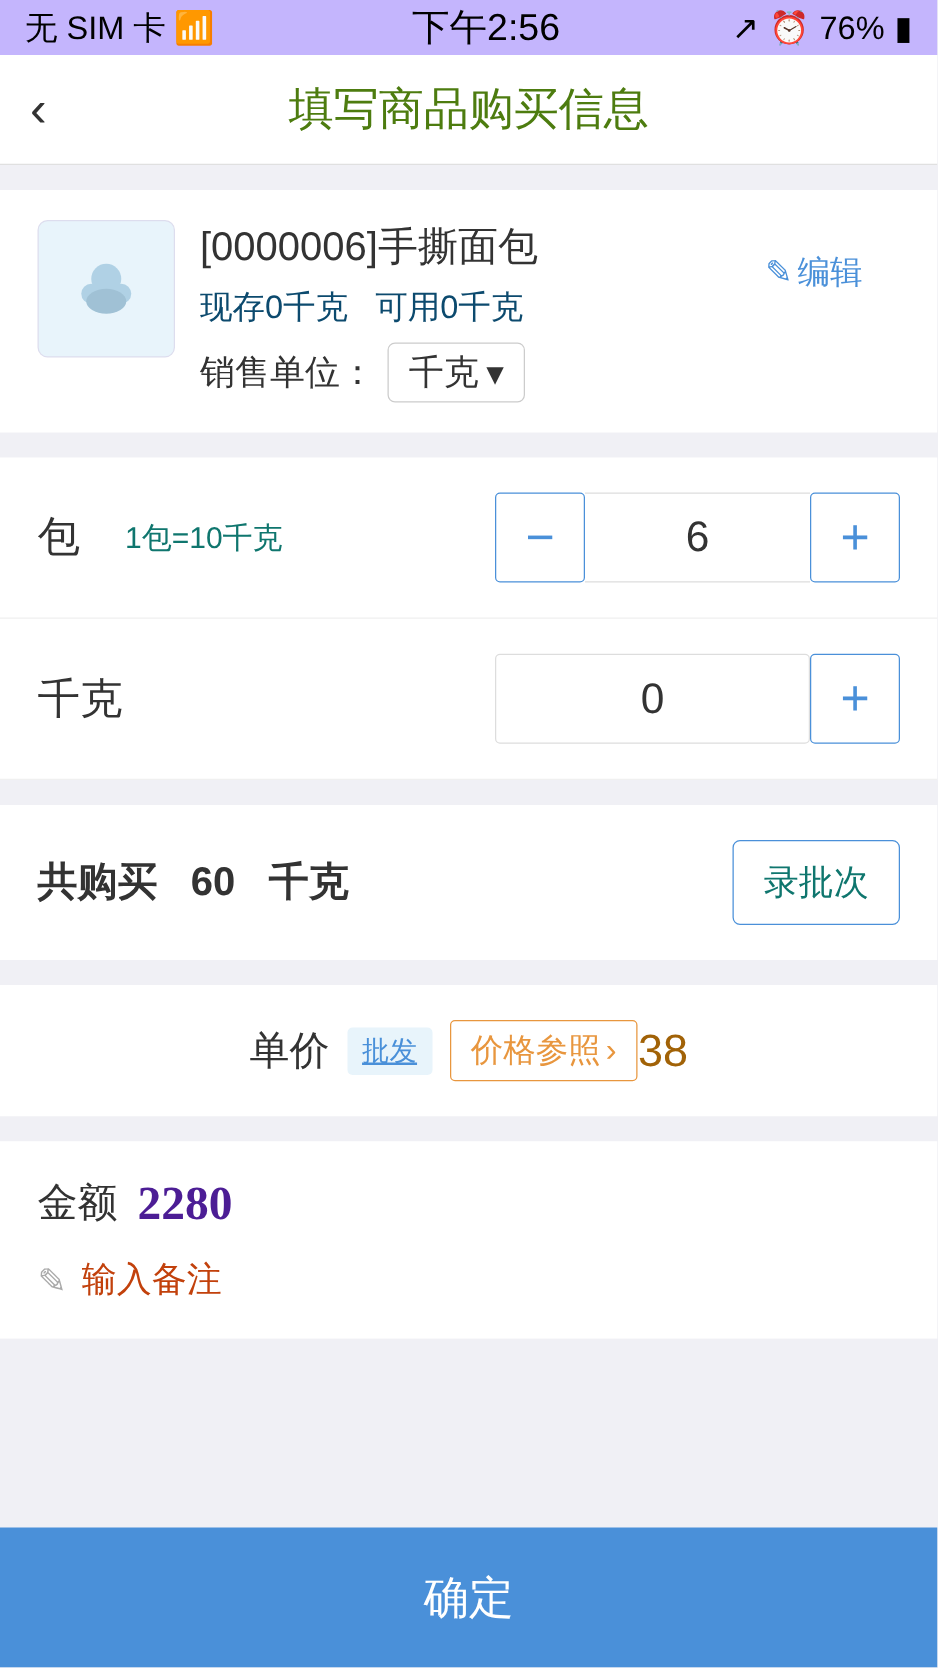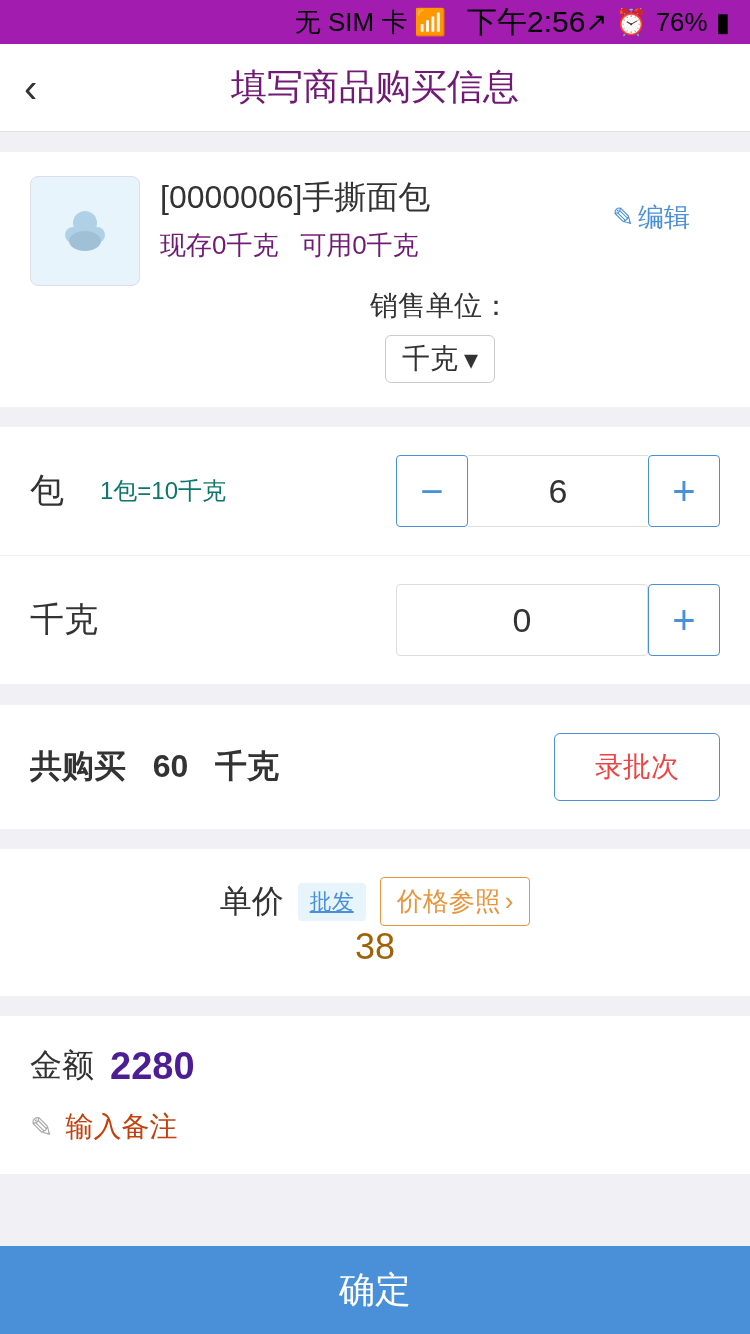--- a/index.html
+++ b/index.html
@@ -9,24 +9,24 @@
       min-height: 1334px;
       font-family: -apple-system, 'PingFang SC', 'Helvetica Neue', Arial, sans-serif;
       background: #f0f0f5;
       display: flex;
       flex-direction: column;
     }
 
     
     .status-bar {
       height: 44px;
-      background: #a21caf;
-      display: flex;
-      align-items: center;
-      justify-content: flex-end;
+      background: #c4b5fd;
+      display: flex;
+      align-items: center;
+      justify-content: space-between;
       padding: 0 20px;
       font-size: 28px;
       color: #000;
     }
     .status-left { font-size: 26px; }
     .status-center { font-size: 30px; font-weight: 500; margin-left: 20px; }
     .status-right { display: flex; align-items: center; gap: 8px; font-size: 26px; }
 
     
     .nav-bar {
@@ -42,21 +42,21 @@
       position: absolute;
       left: 24px;
       font-size: 40px;
       color: #333;
       cursor: pointer;
       line-height: 1;
     }
     .nav-title {
       font-size: 36px;
       font-weight: 500;
-      color: #701a75;
+      color: #4d7c0f;
     }
 
     
     .product-card {
       background: #fff;
       padding: 24px 30px;
       margin-top: 20px;
       display: flex;
       align-items: flex-start;
       gap: 20px;
@@ -74,30 +74,29 @@
     }
     .product-image svg { width: 60px; height: 60px; opacity: 0.5; }
     .product-name {
       font-size: 32px;
       color: #333;
       font-weight: 500;
       margin-bottom: 8px;
     }
     .product-stock {
       font-size: 26px;
-      color: #701a75;
-      margin-bottom: 24px;
+      color: #0c4a6e;
+      margin-bottom: 11px;
     }
     .product-unit-row {
       display: flex;
       align-items: center;
       gap: 10px;
       font-size: 28px;
       color: #333;
-      flex-direction: column;
     }
     .unit-select {
       border: 1px solid #ccc;
       border-radius: 6px;
       padding: 4px 16px;
       font-size: 28px;
       color: #333;
       background: #fff;
       display: flex;
       align-items: center;
@@ -179,39 +178,38 @@
     .total-text {
       font-size: 32px;
       color: #333;
     }
     .total-text span {
       font-weight: 600;
       color: #333;
     }
     .record-batch-btn {
       border: 1px solid #4a90d9;
-      color: #ef4444;
-      font-size: 28px;
-      padding: 14px 40px;
+      color: #0f766e;
+      font-size: 28px;
+      padding: 14px 24px;
       border-radius: 6px;
       background: #fff;
       cursor: pointer;
     }
 
     
     .price-section {
       background: #fff;
       margin-top: 20px;
       padding: 28px 30px;
     }
     .price-row {
       display: flex;
       align-items: center;
       justify-content: center;
-      flex-direction: column;
     }
     .price-left {
       display: flex;
       align-items: center;
       gap: 14px;
     }
     .price-label {
       font-size: 32px;
       color: #333;
     }
@@ -245,20 +243,21 @@
     .amount-section {
       background: #fff;
       margin-top: 20px;
       padding: 28px 30px;
     }
     .amount-row {
       display: flex;
       align-items: flex-end;
       gap: 16px;
       margin-bottom: 20px;
+      font-family: Liberation Serif, serif;
     }
     .amount-label {
       font-size: 32px;
       color: #333;
     }
     .amount-value {
       font-size: 38px;
       font-weight: 600;
       color: #4c1d95;
     }
@@ -275,21 +274,21 @@
     .remark-text {
       font-size: 28px;
       color: #c2410c;
     }
 
     
     .spacer { flex: 1; background: #f0f0f5; }
 
     
     .confirm-btn {
-      height: 88px;
+      height: 112px;
       background: #4a90d9;
       display: flex;
       align-items: center;
       justify-content: center;
       cursor: pointer;
       flex-shrink: 0;
     }
     .confirm-btn-text {
       font-size: 36px;
       color: #fff;

